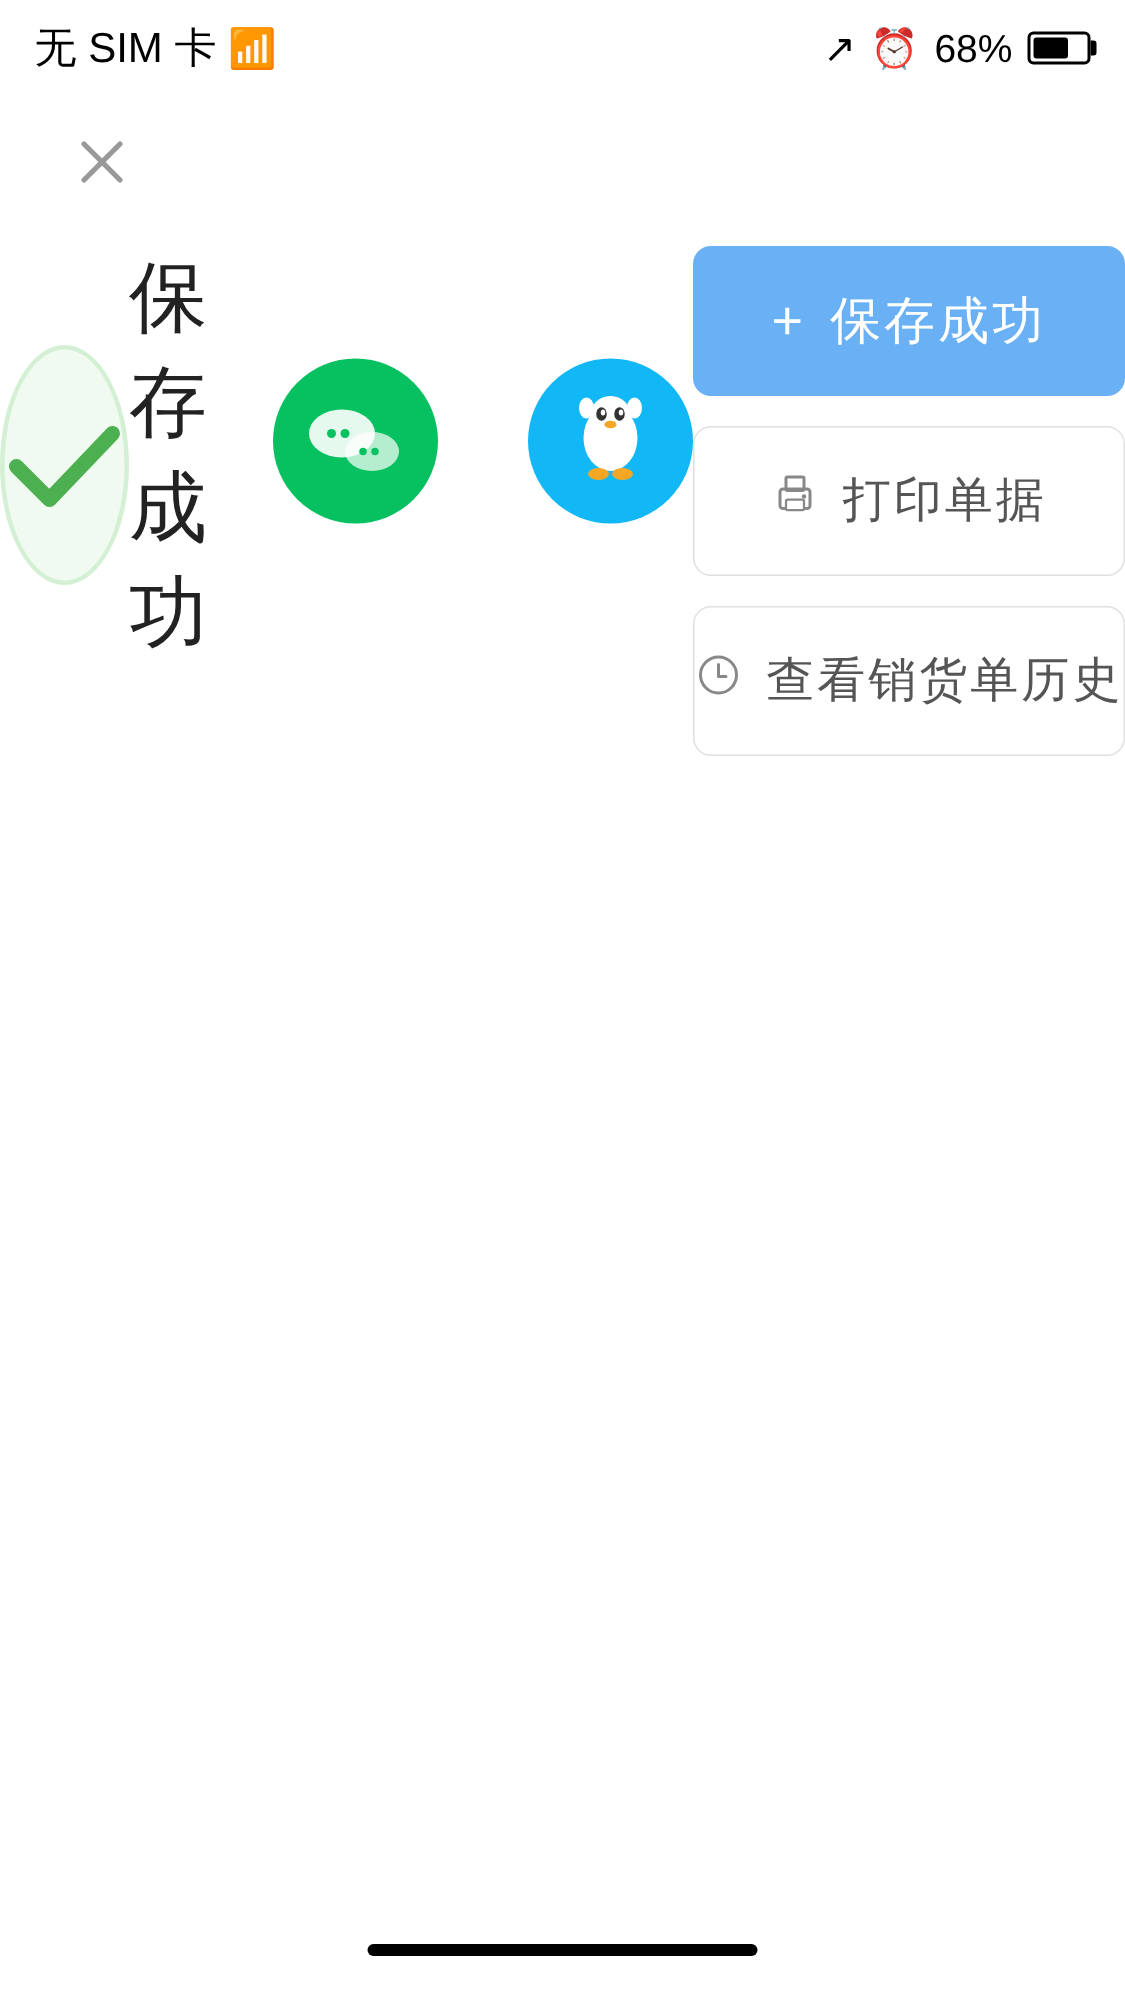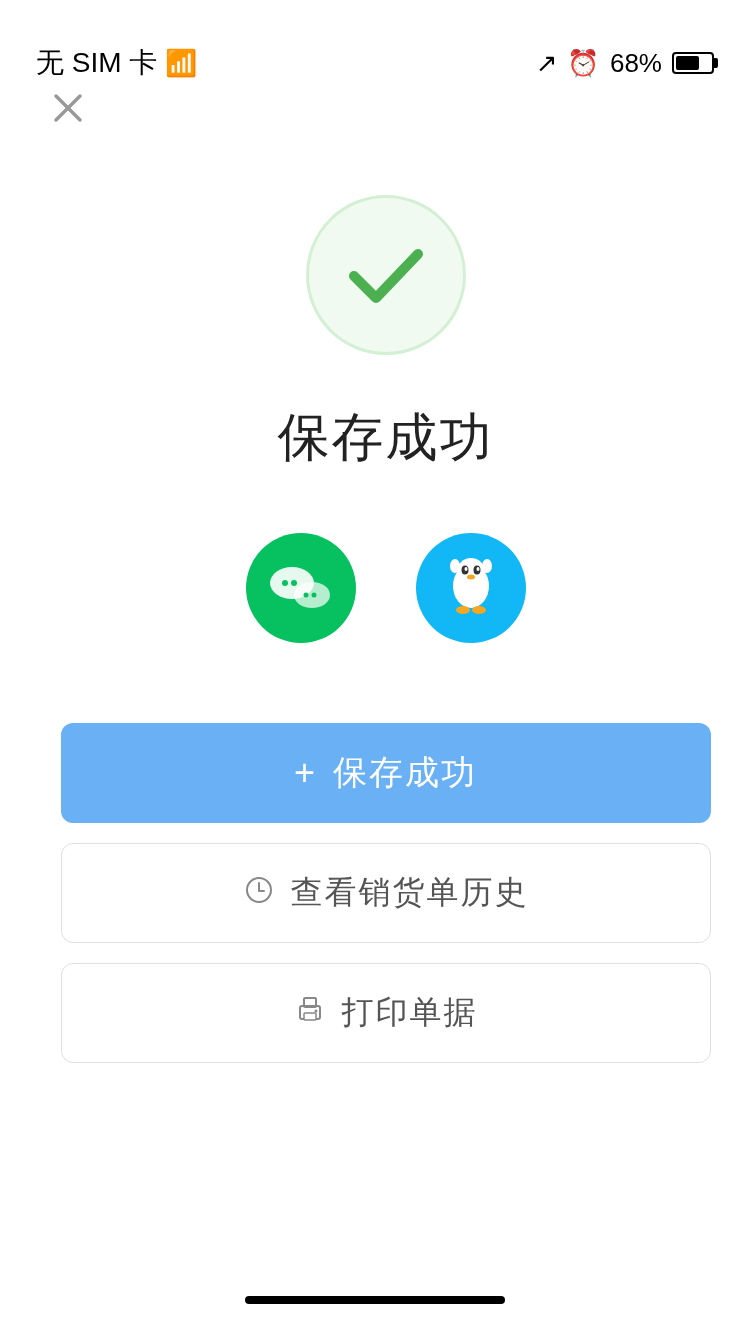--- a/index.html
+++ b/index.html
@@ -18,23 +18,22 @@
       overflow-x: hidden;
     }
 
     
     .status-bar {
       width: 100%;
       height: 64px;
       display: flex;
       align-items: center;
       justify-content: space-between;
-      padding: 0 36px;
+      padding: 0 23px;
       background: #fff;
-      margin-top: 31px;
     }
 
     .status-left {
       display: flex;
       align-items: center;
       gap: 8px;
       font-size: 28px;
       font-weight: 500;
       color: #000;
     }
@@ -109,24 +108,23 @@
 
     .close-icon-svg {
       width: 36px;
       height: 36px;
       color: #999;
     }
 
     
     .main-content {
       display: flex;
-      flex-direction: column;
+      flex-direction: row;
       align-items: center;
       padding-top: 100px;
-      padding-left: 21px;
     }
 
     
     .success-circle {
       width: 160px;
       height: 160px;
       border-radius: 50%;
       background: #f0faf0;
       border: 3px solid #d4f0d4;
       display: flex;
@@ -346,42 +344,42 @@
         <ellipse cx="36" cy="54" rx="7" ry="4" fill="#f5a623"></ellipse>
       </svg>
     </div>
   </div>
 
   <div class="action-buttons">
 
     <button class="btn-primary">
       <span class="plus-sign">+</span>
       <span>保存成功</span>
-    </button>
-
-    <button class="btn-secondary">
-      <span class="btn-icon-gray">
-        <svg width="32" height="32" viewBox="0 0 32 32" fill="none" xmlns="http://www.w3.org/2000/svg">
-          <circle cx="16" cy="16" r="12" stroke="#888" stroke-width="2"></circle>
-          <polyline points="16,9 16,17 21,17" stroke="#888" stroke-width="2" stroke-linecap="round" stroke-linejoin="round"></polyline>
-        </svg>
-      </span>
-      <span>查看销货单历史</span>
     </button>
 
     <button class="btn-secondary">
       <span class="btn-icon-gray">
         <svg width="32" height="32" viewBox="0 0 32 32" fill="none" xmlns="http://www.w3.org/2000/svg">
           <rect x="6" y="12" width="20" height="13" rx="2" stroke="#888" stroke-width="2"></rect>
           <rect x="10" y="4" width="12" height="9" rx="1" stroke="#888" stroke-width="2"></rect>
           <rect x="10" y="19" width="12" height="7" rx="1" fill="white" stroke="#888" stroke-width="1.5"></rect>
           <circle cx="22" cy="17" r="1.5" fill="#888"></circle>
         </svg>
       </span>
       <span>打印单据</span>
     </button>
 
+    <button class="btn-secondary">
+      <span class="btn-icon-gray">
+        <svg width="32" height="32" viewBox="0 0 32 32" fill="none" xmlns="http://www.w3.org/2000/svg">
+          <circle cx="16" cy="16" r="12" stroke="#888" stroke-width="2"></circle>
+          <polyline points="16,9 16,17 21,17" stroke="#888" stroke-width="2" stroke-linecap="round" stroke-linejoin="round"></polyline>
+        </svg>
+      </span>
+      <span>查看销货单历史</span>
+    </button>
+
   </div>
 </div>
 
 <div class="nav-bar">
   <div class="nav-indicator"></div>
 </div>
 
 </body></html>

